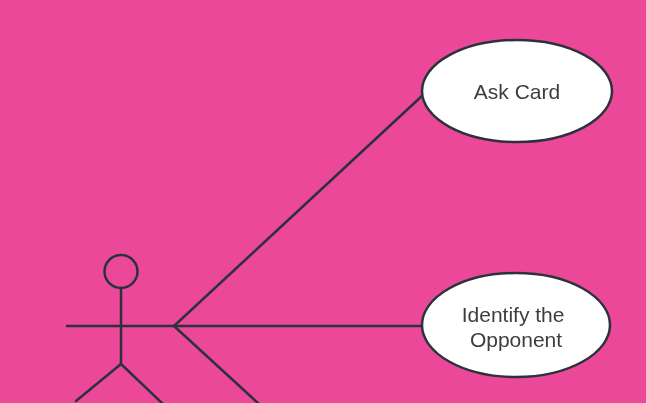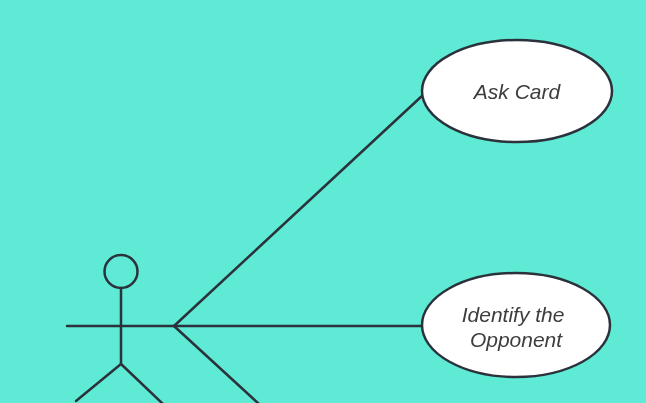--- a/index.html
+++ b/index.html
@@ -4,23 +4,22 @@
 <style>
   html, body {
     margin: 0;
     padding: 0;
     background: #ffffff;
   }
   .canvas {
     position: relative;
     width: 646px;
     height: 403px;
-    background: #5eead4;
+    background: #ec4899;
     overflow: hidden;
-    font-style: italic;
   }
   svg text {
     font-family: "Liberation Sans", sans-serif;
     font-size: 21px;
     text-anchor: middle;
   }
 </style>
 </head>
 <body>
 

